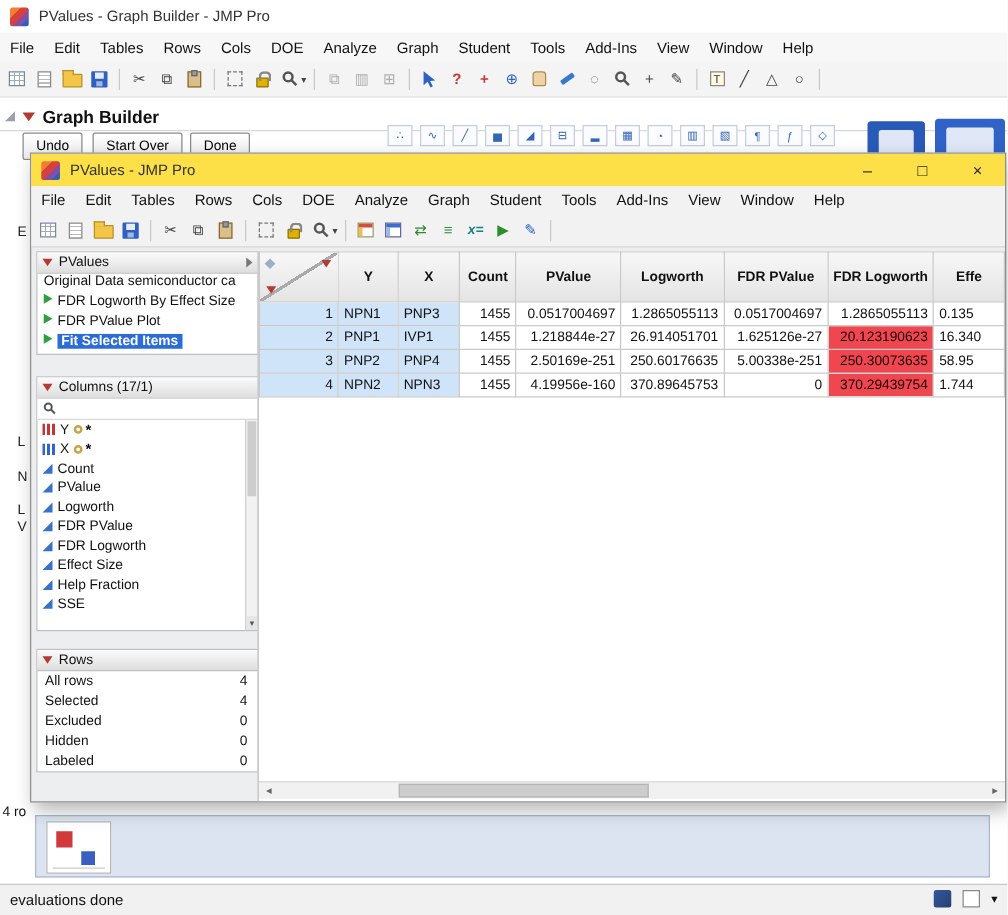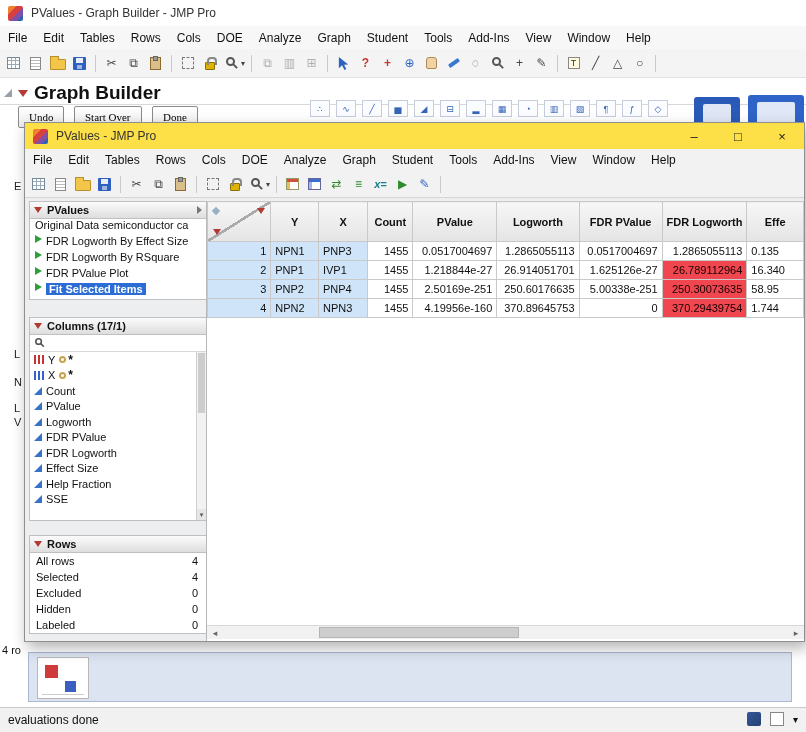--- a/index.html
+++ b/index.html
@@ -41,22 +41,22 @@
 .ic-redtable{width:13px;height:12px;border:1px solid #996;background:#fff;position:relative}
 .ic-redtable::before{content:"";position:absolute;left:0;right:0;top:0;height:3px;background:#d0503c}
 .ic-redtable::after{content:"";position:absolute;left:0;top:3px;bottom:0;width:3px;background:#e8c050}
 .ic-tabulate{width:13px;height:12px;border:1px solid #669;background:#fff;position:relative}
 .ic-tabulate::before{content:"";position:absolute;left:0;right:0;top:0;height:3px;background:#3a6fd0}
 .ic-tabulate::after{content:"";position:absolute;left:0;top:3px;bottom:0;width:3px;background:#9ab8e8}
 
 .gb-header{position:absolute;left:0;top:82px;right:0;height:23px;background:#fff;border-bottom:1px solid #d8d8d8;display:flex;align-items:center;gap:6px;padding-left:4px}
 .collapse-tri{width:0;height:0;border-bottom:8px solid #98a0a8;border-left:8px solid transparent}
 .rtri{width:0;height:0;border-left:5px solid transparent;border-right:5px solid transparent;border-top:7px solid #b23a33}
-.gb-title{font-weight:bold;font-size:19px}
-.gb-btn{position:absolute;height:22px;font-size:11px;font-family:Liberation Serif, serif;background:linear-gradient(#ffffff,#ececec);border:1px solid #8a8a8a;border-radius:2px;padding:0 10px}
+.gb-title{font-weight:bold;font-size:14px}
+.gb-btn{position:absolute;height:22px;font-size:11px;font-family:Liberation Sans, sans-serif;background:linear-gradient(#ffffff,#ececec);border:1px solid #8a8a8a;border-radius:2px;padding:0 10px}
 .btn-undo{left:18px;top:106px}.btn-start{left:74px;top:106px}.btn-done{left:152px;top:106px}
 .palette{position:absolute;left:310px;top:100px;display:flex;gap:6px}
 .pal{width:20px;height:17px;border:1px solid #c6cedd;background:#fbfcff;color:#3565b5;font-size:9px;display:inline-flex;align-items:center;justify-content:center}
 .bigblue{position:absolute;background:#2a5ab8;border-radius:3px}
 .bb1{left:694px;top:97px;width:46px;height:33px}
 .bb2{left:748px;top:95px;width:56px;height:37px;background:#2f63c8}
 .bigblue::after{content:"";position:absolute;inset:7px 9px;background:rgba(255,255,255,.85);border-radius:2px}
 .fragment{position:absolute;left:14px;font-size:11px;color:#222}
 .rows-frag{position:absolute;left:2px;top:644px;font-size:11px;white-space:nowrap}
 .thumb-strip{position:absolute;left:28px;top:652px;width:764px;height:50px;background:#dce4f2;border:1px solid #aab8d0}
@@ -73,21 +73,21 @@
 
 .fgwin{position:absolute;left:24px;top:122px;width:781px;height:520px;background:#eceef0;border:1px solid #8f8f8f;box-shadow:3px 6px 14px rgba(0,0,0,.30);z-index:10;overflow:hidden}
 .fg-titlebar{position:absolute;left:0;top:0;right:0;height:26px;background:#fde047;display:flex;align-items:center;gap:8px;padding-left:8px}
 .win-controls{position:absolute;right:0;top:0;display:flex}
 .win-btn{width:44px;height:26px;display:flex;align-items:center;justify-content:center;font-size:13px;color:#222}
 .fg-menubar{left:0;top:26px;right:0;height:22px;background:#f2f2f2}
 .fg-toolbar{left:0;top:48px;right:0;height:27px;background:#f2f2f2;border-bottom:1px solid #d5d5d5}
 
 .sidebar{position:absolute;left:4px;top:78px;width:178px;bottom:4px;font-size:11px}
 .panel{background:#fff;border:1px solid #c0c0c0}
-.panel-header{height:17px;background:linear-gradient(#fbfbfb,#dedede);border-bottom:1px solid #c0c0c0;display:flex;align-items:center;gap:5px;padding:0 4px;font-weight:bold;font-size:11px}
+.panel-header{height:17px;background:linear-gradient(#fbfbfb,#dedede);border-bottom:1px solid #c0c0c0;display:flex;align-items:center;gap:5px;padding:0 4px;font-weight:normal;font-size:11px}
 .rtri-sm{width:0;height:0;border-left:4px solid transparent;border-right:4px solid transparent;border-top:6px solid #b23a33;flex:none}
 .side-arrow{margin-left:auto;width:0;height:0;border-top:4px solid transparent;border-bottom:4px solid transparent;border-left:5px solid #777}
 .pv-item{height:16px;display:flex;align-items:flex-start;gap:4px;padding-left:5px;white-space:nowrap;overflow:hidden}
 .gplay{width:0;height:0;border-top:4px solid transparent;border-bottom:4px solid transparent;border-left:7px solid #2f9e3f;flex:none}
 .pv-sel{background:var(--item_highlight,#2c6cd6);color:#fff;padding:0 3px;font-weight:bold}
 .columns-panel{margin-top:17px}
 .search-row{height:17px;border-bottom:1px solid #d8d8d8;display:flex;align-items:center;padding-left:5px;background:#fff;gap:4px}
 .mag-sm{transform:scale(.8);transform-origin:left center}
 .search-input{border:none;outline:none;flex:1;height:13px;font-size:11px;font-family:inherit;background:transparent}
 .col-list{position:relative;height:168px;overflow:hidden}
@@ -349,24 +349,20 @@
           <span class="rtri-sm"></span>
           <span>PValues</span>
           <span class="side-arrow"></span>
         </div>
         <div class="pv-item">
           <span>Original Data  semiconductor ca</span>
         </div>
         <div class="pv-item">
           <span class="gplay"></span>
           <span>FDR Logworth By Effect Size</span>
-        </div>
-        <div class="pv-item">
-          <span class="gplay"></span>
-          <span>FDR Logworth By RSquare</span>
         </div>
         <div class="pv-item">
           <span class="gplay"></span>
           <span>FDR PValue Plot</span>
         </div>
         <div class="pv-item">
           <span class="gplay"></span>
           <span class="pv-sel">Fit Selected Items</span>
         </div>
       </div>
@@ -504,21 +500,21 @@
             <td class="eff">0.135</td>
           </tr>
           <tr>
             <td class="rowhdr">2</td>
             <td class="cellsel">PNP1</td>
             <td class="cellsel">IVP1</td>
             <td class="num">1455</td>
             <td class="num">1.218844e-27</td>
             <td class="num">26.914051701</td>
             <td class="num">1.625126e-27</td>
-            <td class="num redcell">26.789112964</td>
+            <td class="num redcell">20.123190623</td>
             <td class="eff">16.340</td>
           </tr>
           <tr>
             <td class="rowhdr">3</td>
             <td class="cellsel">PNP2</td>
             <td class="cellsel">PNP4</td>
             <td class="num">1455</td>
             <td class="num">2.50169e-251</td>
             <td class="num">250.60176635</td>
             <td class="num">5.00338e-251</td>

